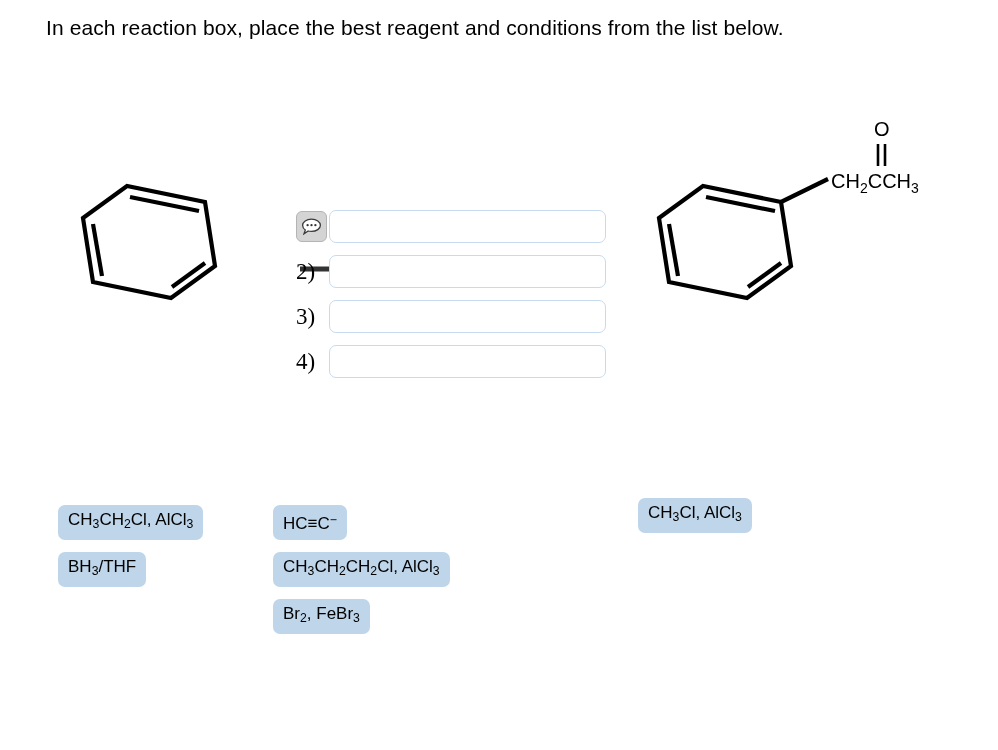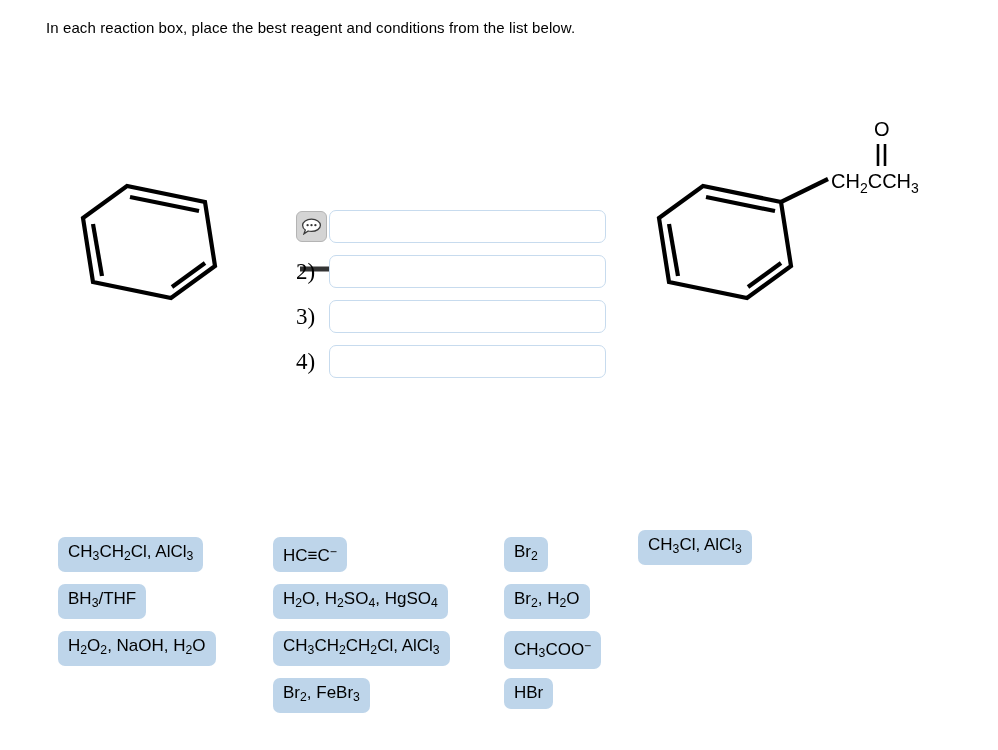--- a/index.html
+++ b/index.html
@@ -16,21 +16,21 @@
     font-family: "Liberation Sans", sans-serif;
     color: #000000;
     -webkit-font-smoothing: antialiased;
   }
 
   
   #prompt {
     position: absolute;
     left: 46px;
     top: 15px;
-    font-size: 15px;
+    font-size: 21px;
     line-height: 26px;
     letter-spacing: 0.1px;
     color: #000;
     white-space: nowrap;
   }
 
   
   #scheme {
     position: absolute;
     left: 0;
@@ -137,21 +137,20 @@
     display: inline-block;
     background: #bed5ea;
     border-radius: 7px;
     padding: 5px 10px 6px 10px;
     font-size: 17px;
     line-height: 20px;
     color: #000;
     white-space: nowrap;
     cursor: pointer;
     font-family: "Liberation Sans", sans-serif;
-    margin-top: 32px;
   }
   .pill-slot { height: 47px; }
   .pill-slot.shift-up { position: relative; top: -7px; text-align: center; }
 
   sub { font-size: 0.72em; vertical-align: -0.22em; }
   sup { font-size: 0.72em; vertical-align: 0.38em; }
   .ital { font-style: italic; }
 </style>
 </head>
 <body>
@@ -236,30 +235,22 @@
       <input class="answer-input" type="text" value="" style="">
     </div>
 
   </div>
 </div>
 
 <div id="reagent-bank">
   <div class="bank-col" id="bank-col-0">
       <div class="pill-slot"><span class="reagent-pill" title="CH3CH2Cl, AlCl3">CH<sub>3</sub>CH<sub>2</sub>Cl, AlCl<sub>3</sub></span></div>
       <div class="pill-slot"><span class="reagent-pill" title="BH3/THF">BH<sub>3</sub>/THF</span></div>
-      <div class="pill-slot"><span class="reagent-pill" title="H2O2, NaOH, H2O">H<sub>2</sub>O<sub>2</sub>, NaOH, H<sub>2</sub>O</span></div>
     </div>
   <div class="bank-col" id="bank-col-1">
       <div class="pill-slot"><span class="reagent-pill" title="HC≡C−">HC≡C<sup>−</sup></span></div>
-      <div class="pill-slot"><span class="reagent-pill" title="H2O, H2SO4, HgSO4">H<sub>2</sub>O, H<sub>2</sub>SO<sub>4</sub>, HgSO<sub>4</sub></span></div>
       <div class="pill-slot"><span class="reagent-pill" title="CH3CH2CH2Cl, AlCl3">CH<sub>3</sub>CH<sub>2</sub>CH<sub>2</sub>Cl, AlCl<sub>3</sub></span></div>
       <div class="pill-slot"><span class="reagent-pill" title="Br2, FeBr3">Br<sub>2</sub>, FeBr<sub>3</sub></span></div>
     </div>
-  <div class="bank-col" id="bank-col-2">
-      <div class="pill-slot"><span class="reagent-pill" title="Br2">Br<sub>2</sub></span></div>
-      <div class="pill-slot"><span class="reagent-pill" title="Br2, H2O">Br<sub>2</sub>, H<sub>2</sub>O</span></div>
-      <div class="pill-slot"><span class="reagent-pill" title="CH3COO−">CH<sub>3</sub>COO<sup>−</sup></span></div>
-      <div class="pill-slot"><span class="reagent-pill" title="HBr">HBr</span></div>
-    </div>
   <div class="bank-col" id="bank-col-3">
       <div class="pill-slot shift-up"><span class="reagent-pill" title="CH3Cl, AlCl3">CH<sub>3</sub>Cl, AlCl<sub>3</sub></span></div>
     </div>
 </div>
 
 </body></html>

